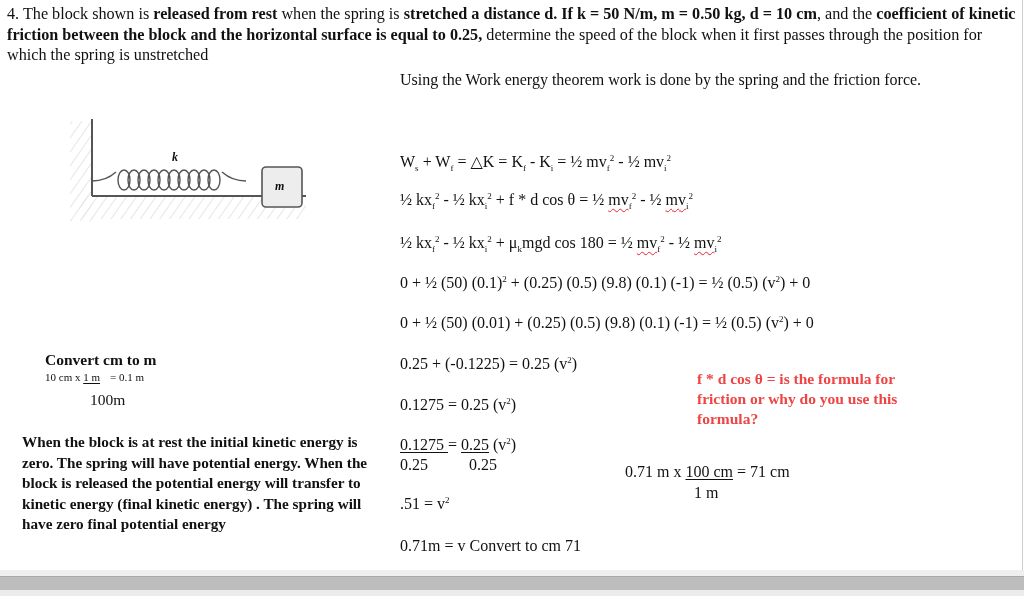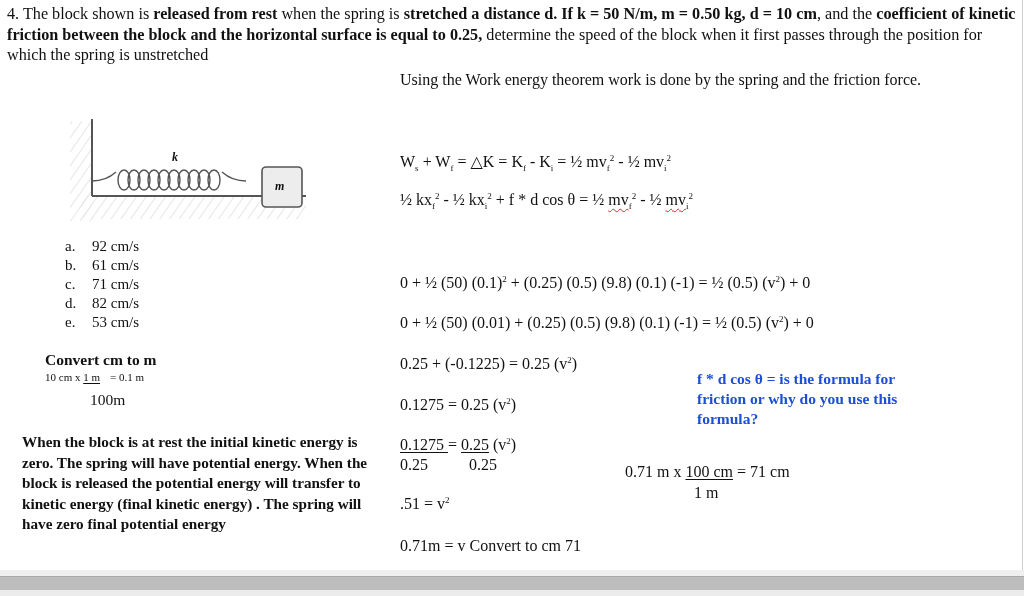--- a/index.html
+++ b/index.html
@@ -8,21 +8,21 @@
   .page { position:absolute; left:0; top:0; width:1022px; height:570px; background:#fff;
           border-right:1px solid #cfcfcf; }
   .abs { position:absolute; white-space:nowrap; }
   .q { left:7px; top:4px; font-size:16.2px; line-height:20.5px; white-space:normal; width:1010px; }
   b, .bold { font-weight:bold; }
   .eq { font-size:16px; }
   sub { font-size:9px; vertical-align:-4px; }
   sup { font-size:9px; vertical-align:6px; }
   .sq { text-decoration:underline wavy #e23; text-decoration-thickness:1px; text-underline-offset:3px; }
   .ul { text-decoration:underline; text-underline-offset:2px; }
-  .red { color:#1d4ed8; font-weight:bold; font-size:15.5px; line-height:20px; white-space:normal; }
+  .red { color:#ef4444; font-weight:bold; font-size:15.5px; line-height:20px; white-space:normal; }
   .choices { font-size:15px; line-height:19px; }
   .choices .lbl { display:inline-block; width:27px; }
   .bottom-gap { position:absolute; left:0; top:570px; width:1024px; height:6px; background:#efefef; }
   .scrollbar { position:absolute; left:0; top:576px; width:1024px; height:14px; background:#bdbdbd;
                border-top:1px solid #a9a9a9; }
   .bottom-strip { position:absolute; left:0; top:590px; width:1024px; height:6px; background:#ececec; }
   .para { font-size:15.2px; line-height:20.5px; font-weight:bold; white-space:normal; width:350px; }
 </style>
 </head>
 <body>
@@ -63,27 +63,20 @@
         <ellipse cx="138" cy="65" rx="6" ry="10"></ellipse>
         <ellipse cx="148" cy="65" rx="6" ry="10"></ellipse>
       </g>
       <path d="M156 57 Q166 66 180 66" fill="none" stroke="#555" stroke-width="1.4"></path>
       <rect x="196" y="52" width="40" height="40" rx="4" fill="#ededed" stroke="#555" stroke-width="1.6"></rect>
     </svg>
     <span class="abs" style="left:106px;top:35px;font-weight:bold;font-style:italic;font-size:12px;">k</span>
     <span class="abs" style="left:209px;top:64px;font-weight:bold;font-style:italic;font-size:12px;">m</span>
   </div>
 
-  <div class="abs choices" style="left:65px;top:237px;">
-    <div><span class="lbl">a.</span><span>92 cm/s</span></div>
-    <div><span class="lbl">b.</span><span>61 cm/s</span></div>
-    <div><span class="lbl">c.</span><span>71 cm/s</span></div>
-    <div><span class="lbl">d.</span><span>82 cm/s</span></div>
-    <div><span class="lbl">e.</span><span>53 cm/s</span></div>
-  </div>
 
   <div class="abs bold" style="left:45px;top:351px;font-size:15.5px;">Convert cm to m</div>
   <div class="abs" style="left:45px;top:371px;font-size:11px;">
     <span>10 cm x </span><span class="ul">1 m</span><span style="display:inline-block;width:10px;"></span><span>= 0.1 m</span>
   </div>
   <div class="abs" style="left:90px;top:391px;font-size:15.5px;">100m</div>
 
   <div class="abs eq" style="left:400px;top:71px;">Using the Work energy theorem work is done by the spring and the friction force.</div>
 
   <div class="abs para" style="left:22px;top:432px;">When the block is at rest the initial kinetic energy is zero. The spring will have potential energy. When the block is released the potential energy will transfer to kinetic energy (final kinetic energy) . The spring will have zero final potential energy</div>
@@ -98,20 +91,26 @@
     <span> - ½ mv</span><sub>i</sub><sup>2</sup>
   </div>
 
   <div class="abs eq" style="left:400px;top:191px;">
     <span>½ kx</span><sub>f</sub><sup>2</sup>
     <span> - ½ kx</span><sub>i</sub><sup>2</sup>
     <span> + f * d cos θ = ½ </span><span class="sq">mv</span><sub>f</sub><sup>2</sup>
     <span> - ½ </span><span class="sq">mv</span><sub>i</sub><sup>2</sup>
   </div>
 
+  <div class="abs eq" style="left:400px;top:234px;">
+    <span>½ kx</span><sub>f</sub><sup>2</sup>
+    <span> - ½ kx</span><sub>i</sub><sup>2</sup>
+    <span> + μ</span><sub>k</sub><span>mgd cos 180 = ½ </span><span class="sq">mv</span><sub>f</sub><sup>2</sup>
+    <span> - ½ </span><span class="sq">mv</span><sub>i</sub><sup>2</sup>
+  </div>
 
   <div class="abs eq" style="left:400px;top:274px;text-align:center;">
     <span>0 + ½ (50) (0.1)</span><sup>2</sup><span> + (0.25) (0.5) (9.8) (0.1) (-1) = ½ (0.5) (v</span><sup>2</sup><span>) + 0</span>
   </div>
 
   <div class="abs eq" style="left:400px;top:314px;">
     <span>0 + ½ (50) (0.01) + (0.25) (0.5) (9.8) (0.1) (-1) = ½ (0.5) (v</span><sup>2</sup><span>) + 0</span>
   </div>
 
   <div class="abs eq" style="left:400px;top:355px;">

